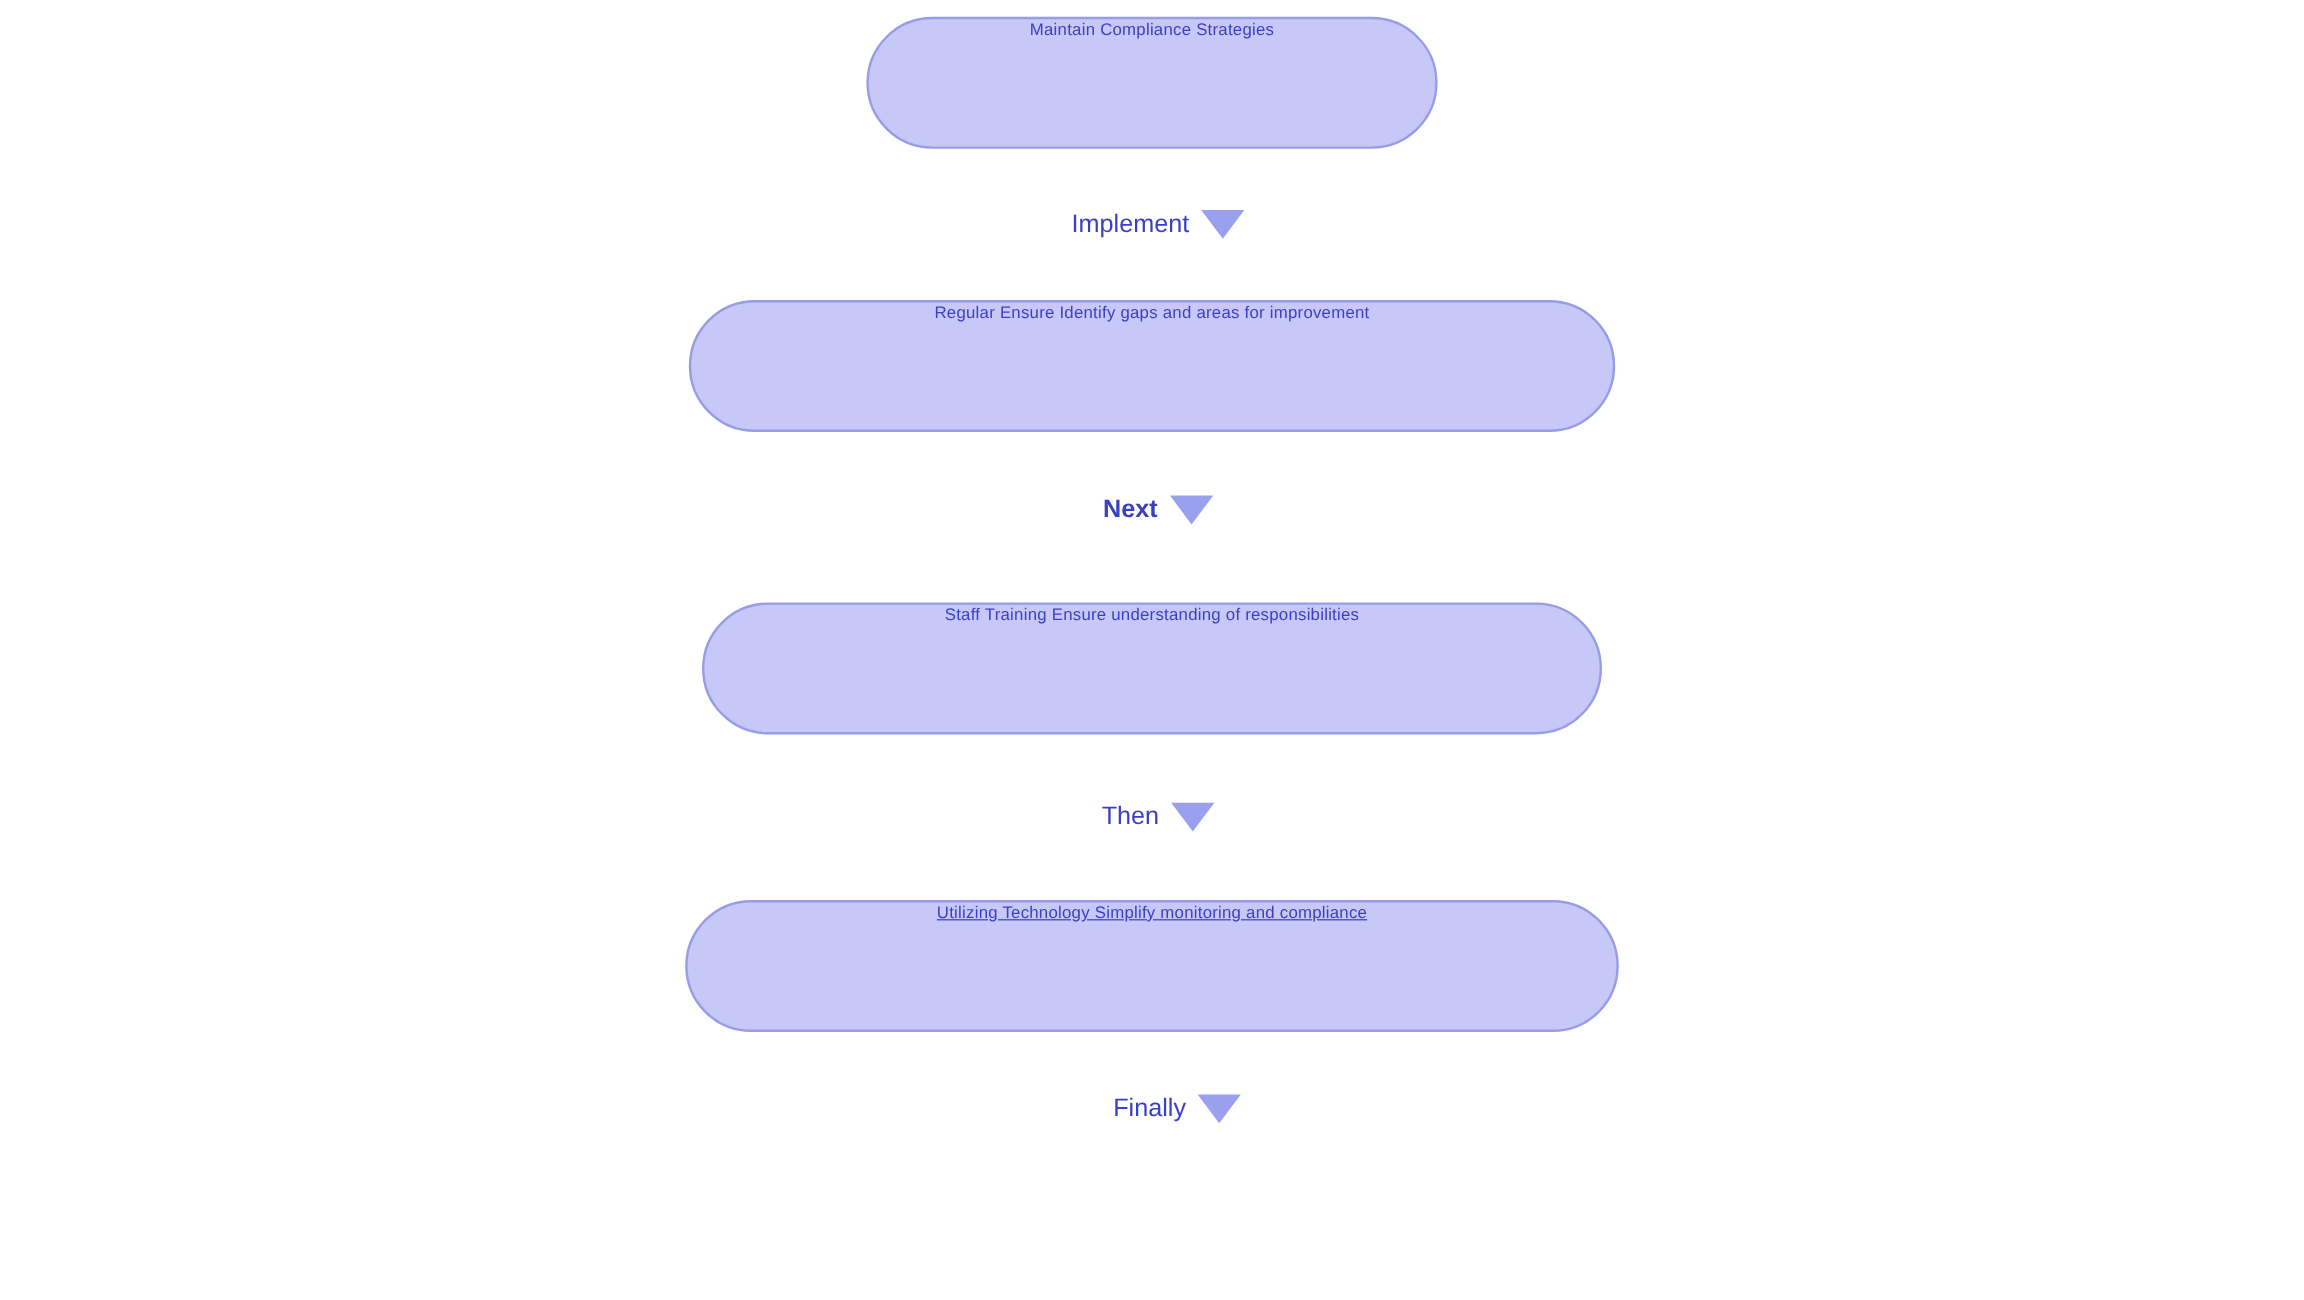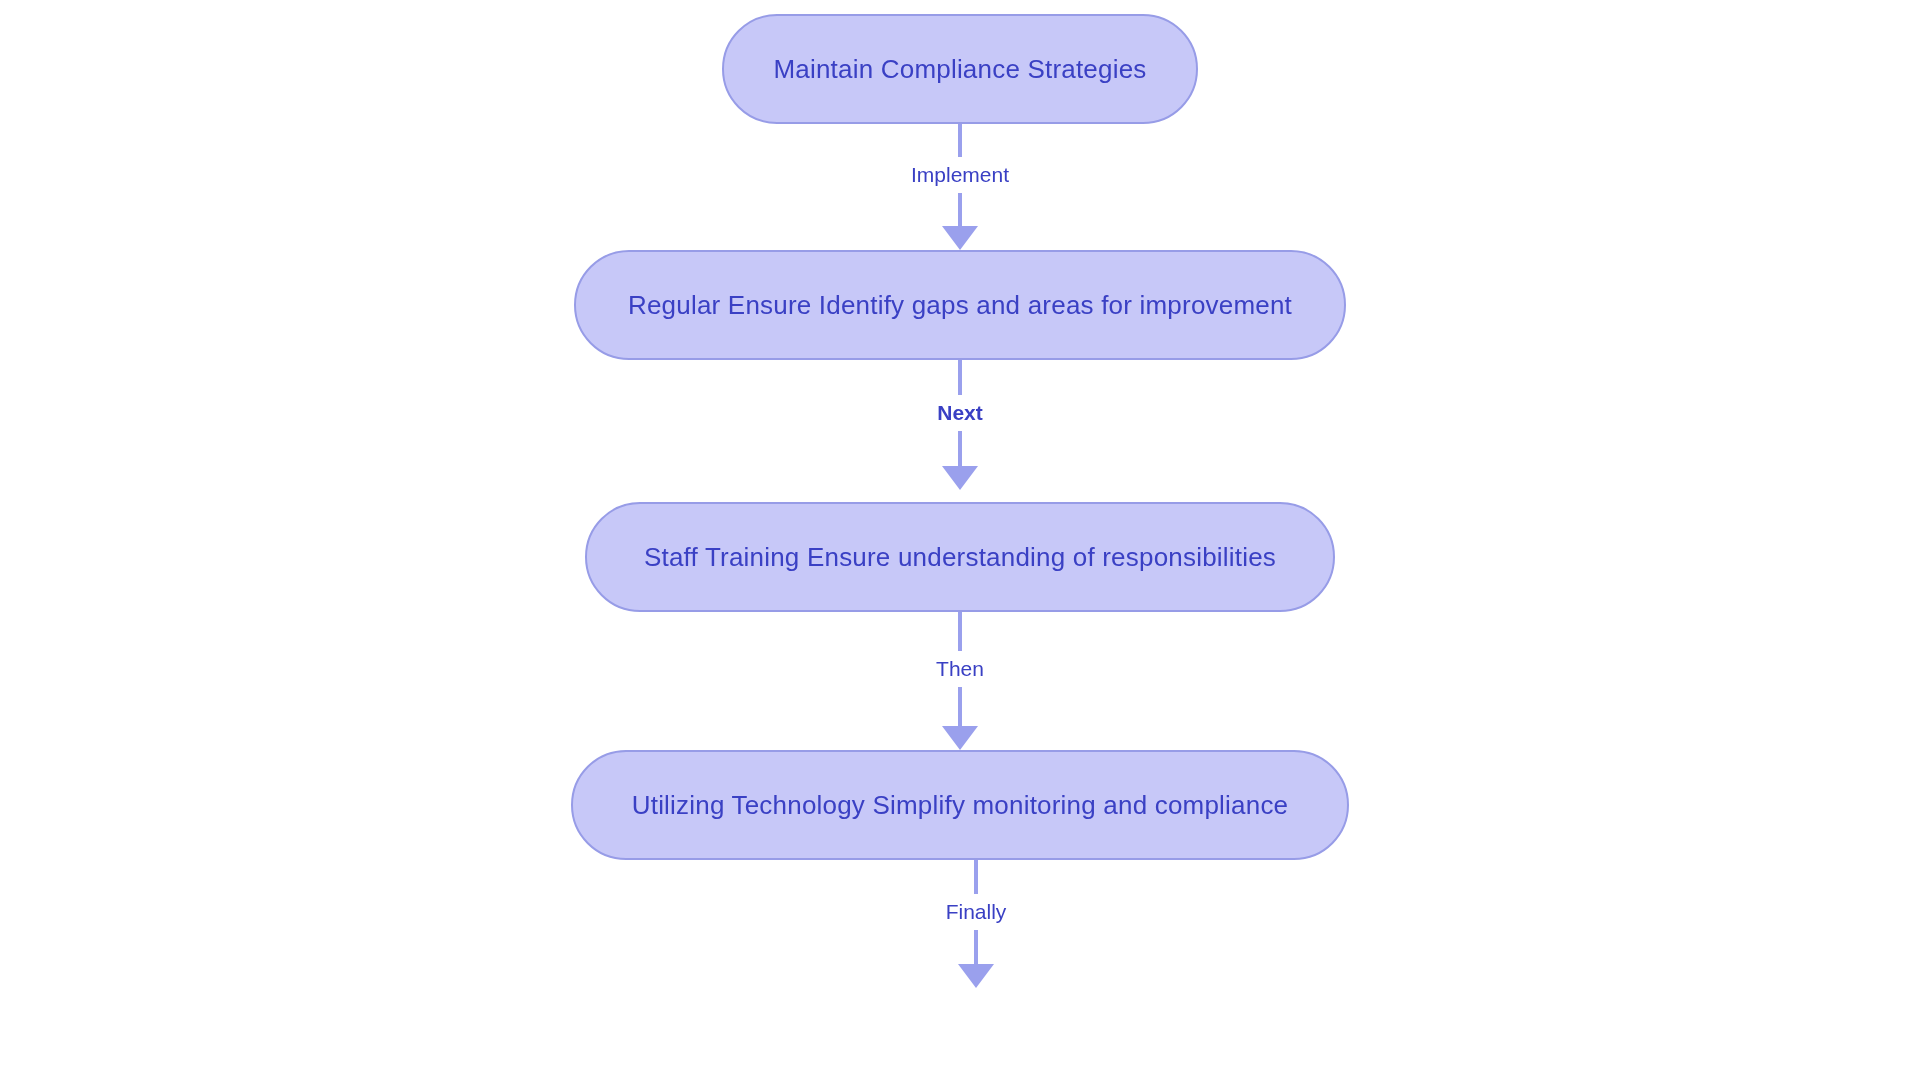--- a/index.html
+++ b/index.html
@@ -16,34 +16,34 @@
   .canvas{
     width:1920px;height:1083px;
     display:flex;flex-direction:column;align-items:center;
     padding-top:14px;
   }
   .node{
     height:110px;
     background:var(--node-fill);
     border:2px solid var(--node-border);
     border-radius:55px;
-    display:flex;align-items:center;justify-content:center;
+    display:flex;align-items:flex-start;justify-content:center;
     color:var(--node-text);
-    font-size:26px;
+    font-size:14px;
     letter-spacing:.2px;
     text-align:center;
     flex:0 0 auto;
   }
   .n1{width:476px;}
   .n2{width:772px;}
   .n3{width:750px;margin-top:12px;}
-  .n4{width:778px;}
+  .n4{width:778px;text-decoration:underline;}
   .n5{width:796px;}
   .connector{
-    display:flex;flex-direction:column;align-items:center;
+    display:flex;flex-direction:row;align-items:center;
     flex:0 0 auto;
   }
   .c1{height:126px;}
   .c2{height:130px;font-weight:bold;}
   .c3{height:138px;}
   .c4{height:128px;margin-left:32px;}
   .connector .seg{
     width:4px;background:var(--arrow);flex:1 1 auto;
   }
   .connector .edge-label{

